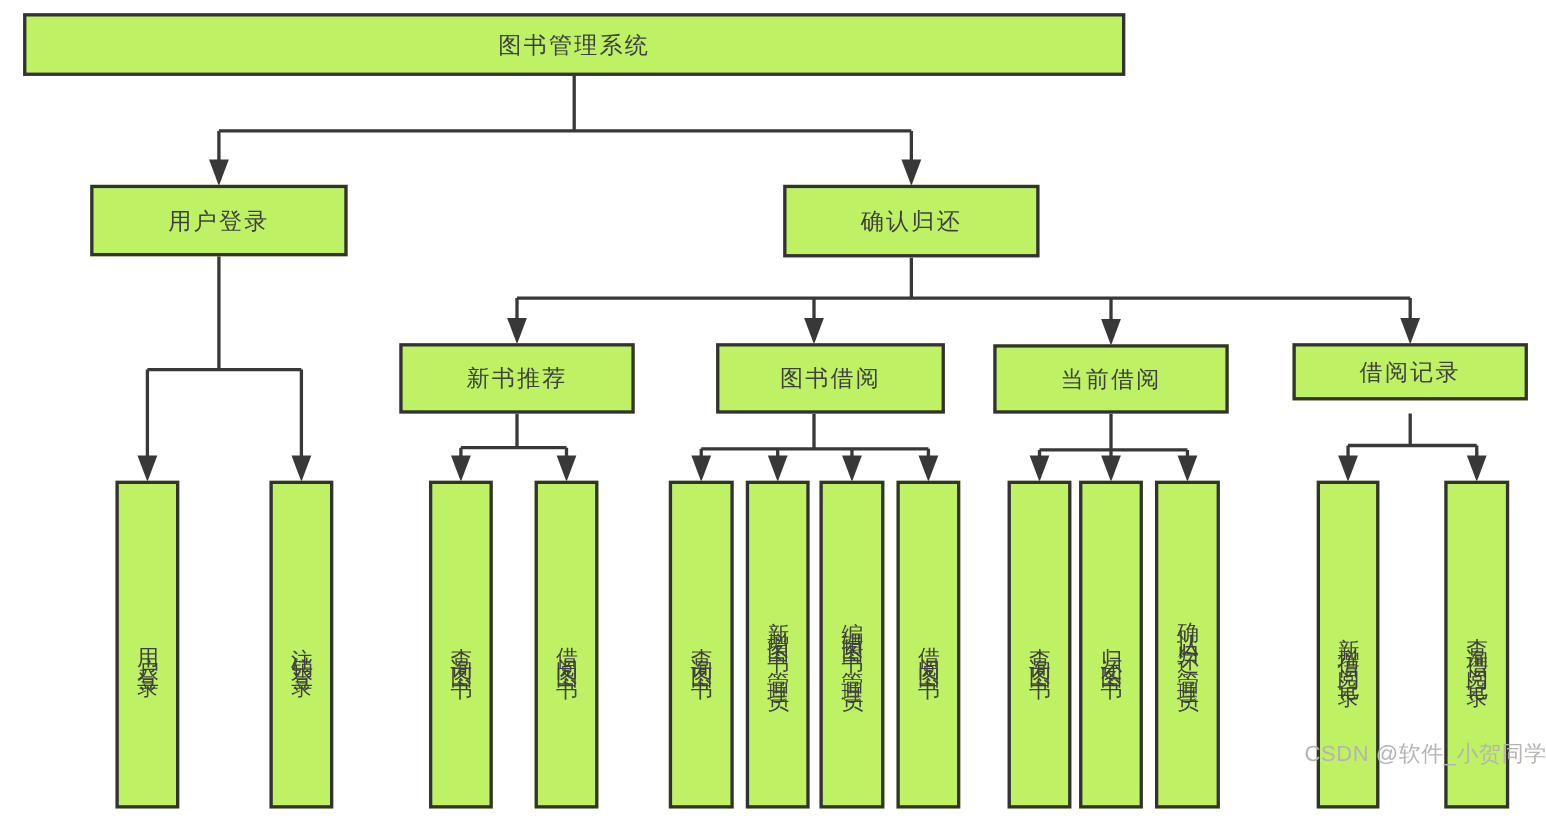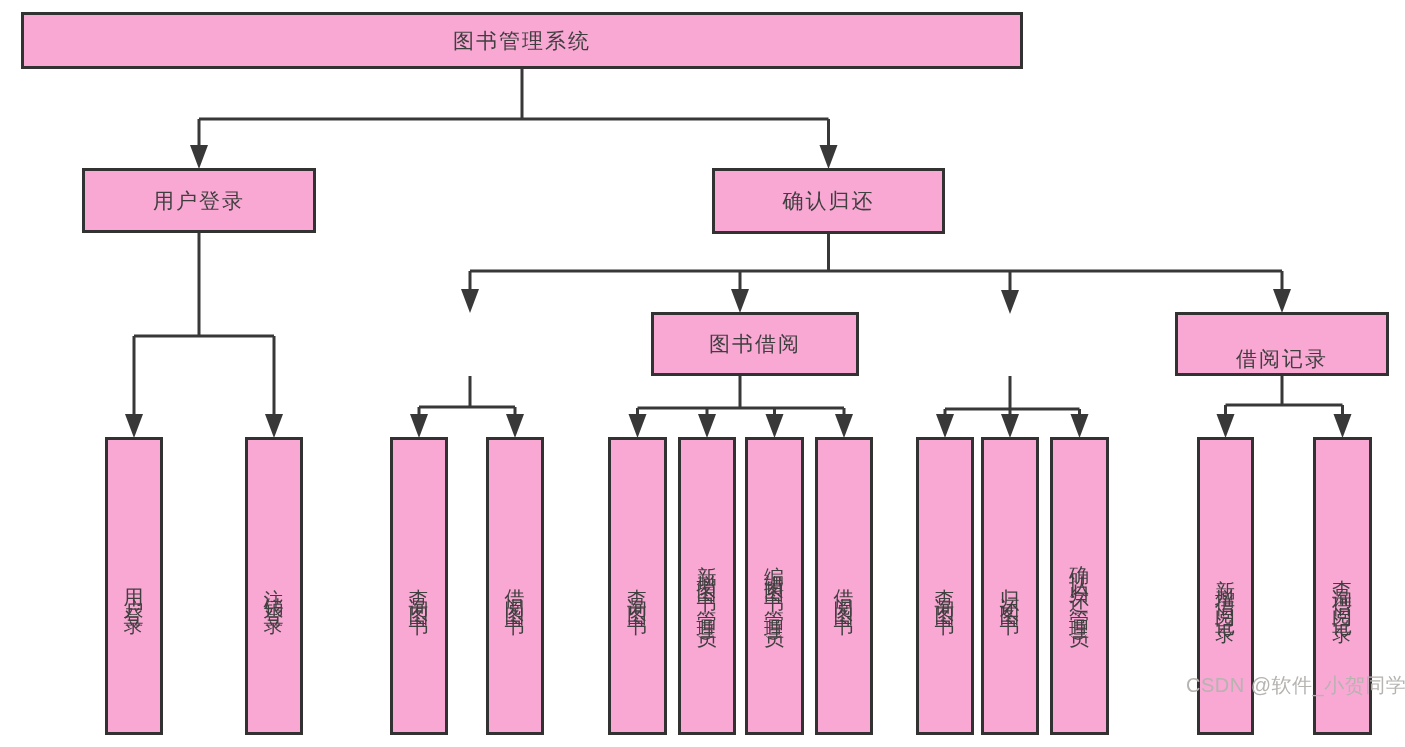--- a/index.html
+++ b/index.html
@@ -7,21 +7,21 @@
     position:relative;
     width:1405px;height:747px;
     background:#ffffff;
     overflow:hidden;
     font-family:"Liberation Sans","DejaVu Sans",sans-serif;
   }
   #edges{position:absolute;left:0;top:0;z-index:1;}
   .node{
     position:absolute;
     box-sizing:border-box;
-    background:#f9a8d4;
+    background:#bef264;
     border:3px solid #323232;
     display:flex;
     align-items:center;
     justify-content:center;
     color:#3f3f3f;
     z-index:2;
   }
   .node.h .lbl{
     font-size:21px;
     letter-spacing:2px;
@@ -81,24 +81,30 @@
   <div id="watermark" style="color: rgb(182, 179, 176);">CSDN @软件_小贺同学</div>
 <div class="node h" style="left: 21px; top: 12px; width: 1002px; height: 57px; border-color: rgb(50, 50, 50); color: rgb(63, 63, 63);">
       <span class="lbl">图书管理系统</span>
     </div>
     <div class="node h" style="left: 82px; top: 168px; width: 234px; height: 65px; border-color: rgb(50, 50, 50); color: rgb(63, 63, 63);">
       <span class="lbl">用户登录</span>
     </div>
     <div class="node h" style="left: 712px; top: 168px; width: 233px; height: 66px; border-color: rgb(50, 50, 50); color: rgb(63, 63, 63);">
       <span class="lbl">确认归还</span>
     </div>
+    <div class="node h" style="left: 363px; top: 312px; width: 214px; height: 64px; border-color: rgb(50, 50, 50); color: rgb(63, 63, 63);">
+      <span class="lbl">新书推荐</span>
+    </div>
     <div class="node h" style="left: 651px; top: 312px; width: 208px; height: 64px; border-color: rgb(50, 50, 50); color: rgb(63, 63, 63);">
       <span class="lbl">图书借阅</span>
     </div>
-    <div class="node h" style="left: 1175px; top: 312px; width: 214px; height: 64px; border-color: rgb(50, 50, 50); color: rgb(63, 63, 63); align-items: flex-end;">
+    <div class="node h" style="left: 903px; top: 313px; width: 214px; height: 63px; border-color: rgb(50, 50, 50); color: rgb(63, 63, 63);">
+      <span class="lbl">当前借阅</span>
+    </div>
+    <div class="node h" style="left: 1175px; top: 312px; width: 214px; height: 52px; border-color: rgb(50, 50, 50); color: rgb(63, 63, 63);">
       <span class="lbl">借阅记录</span>
     </div>
     <div class="node v" style="left: 105px; top: 437px; width: 58px; height: 298px; border-color: rgb(50, 50, 50); color: rgb(63, 63, 63);">
       <span class="lbl">用户登录</span>
     </div>
     <div class="node v" style="left: 245px; top: 437px; width: 58px; height: 298px; border-color: rgb(50, 50, 50); color: rgb(63, 63, 63);">
       <span class="lbl">注销登录</span>
     </div>
     <div class="node v" style="left: 390px; top: 437px; width: 58px; height: 298px; border-color: rgb(50, 50, 50); color: rgb(63, 63, 63);">
       <span class="lbl">查询图书</span>

